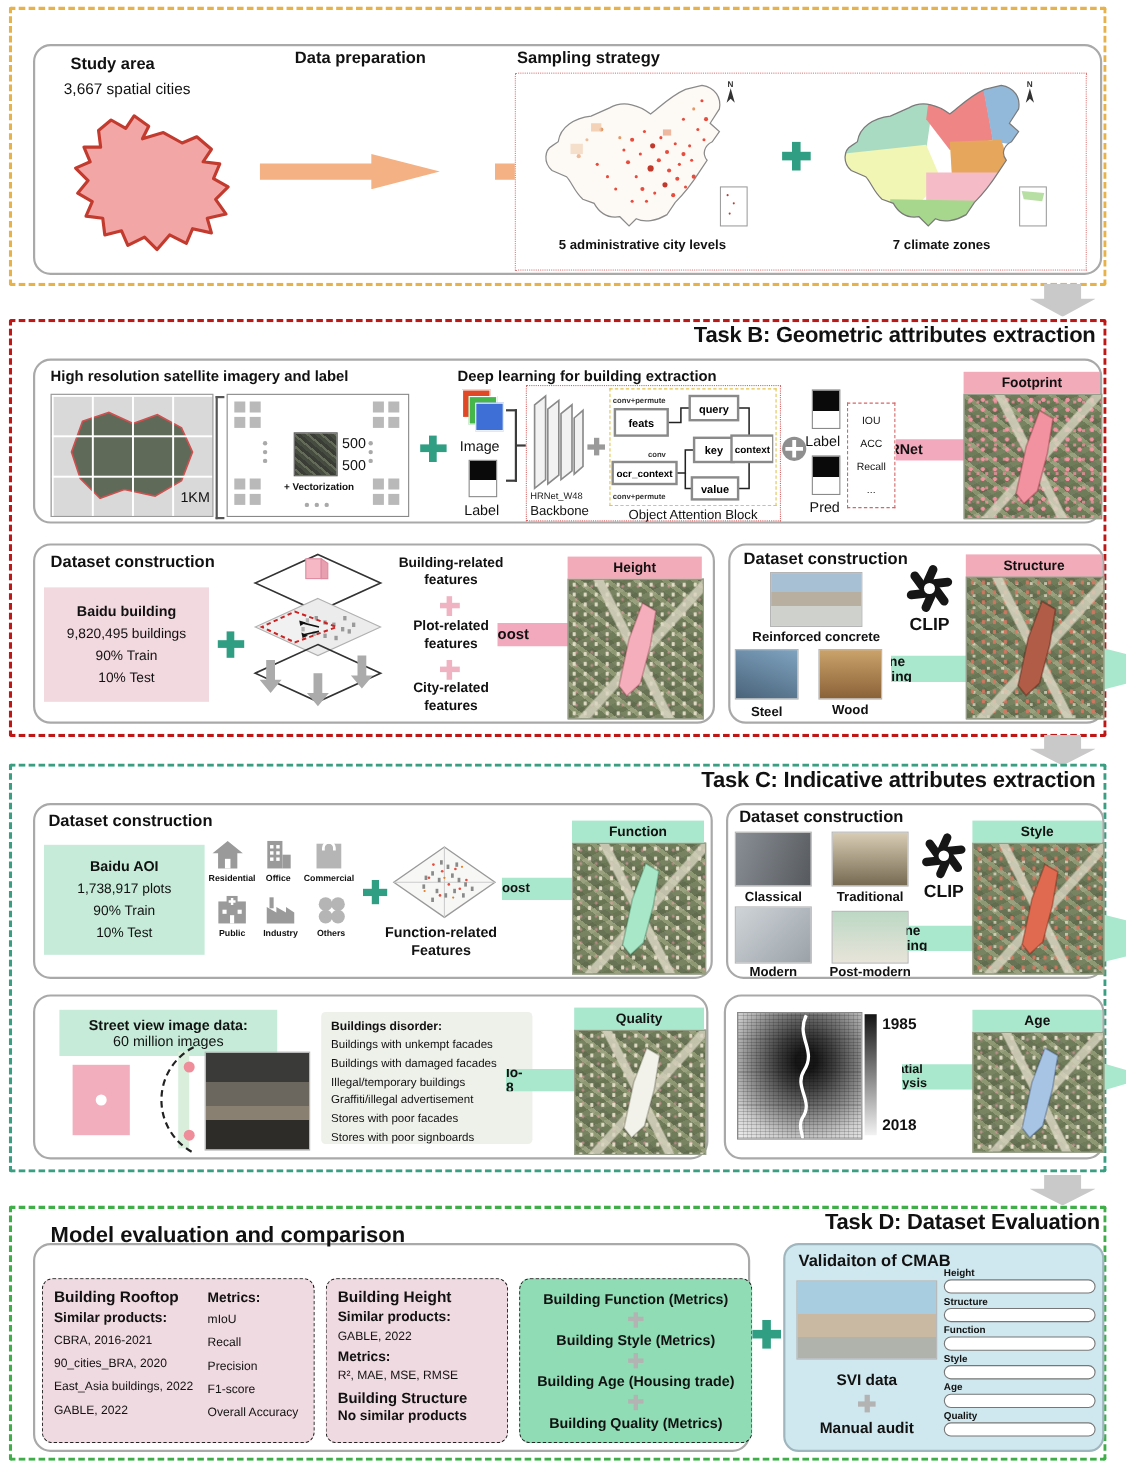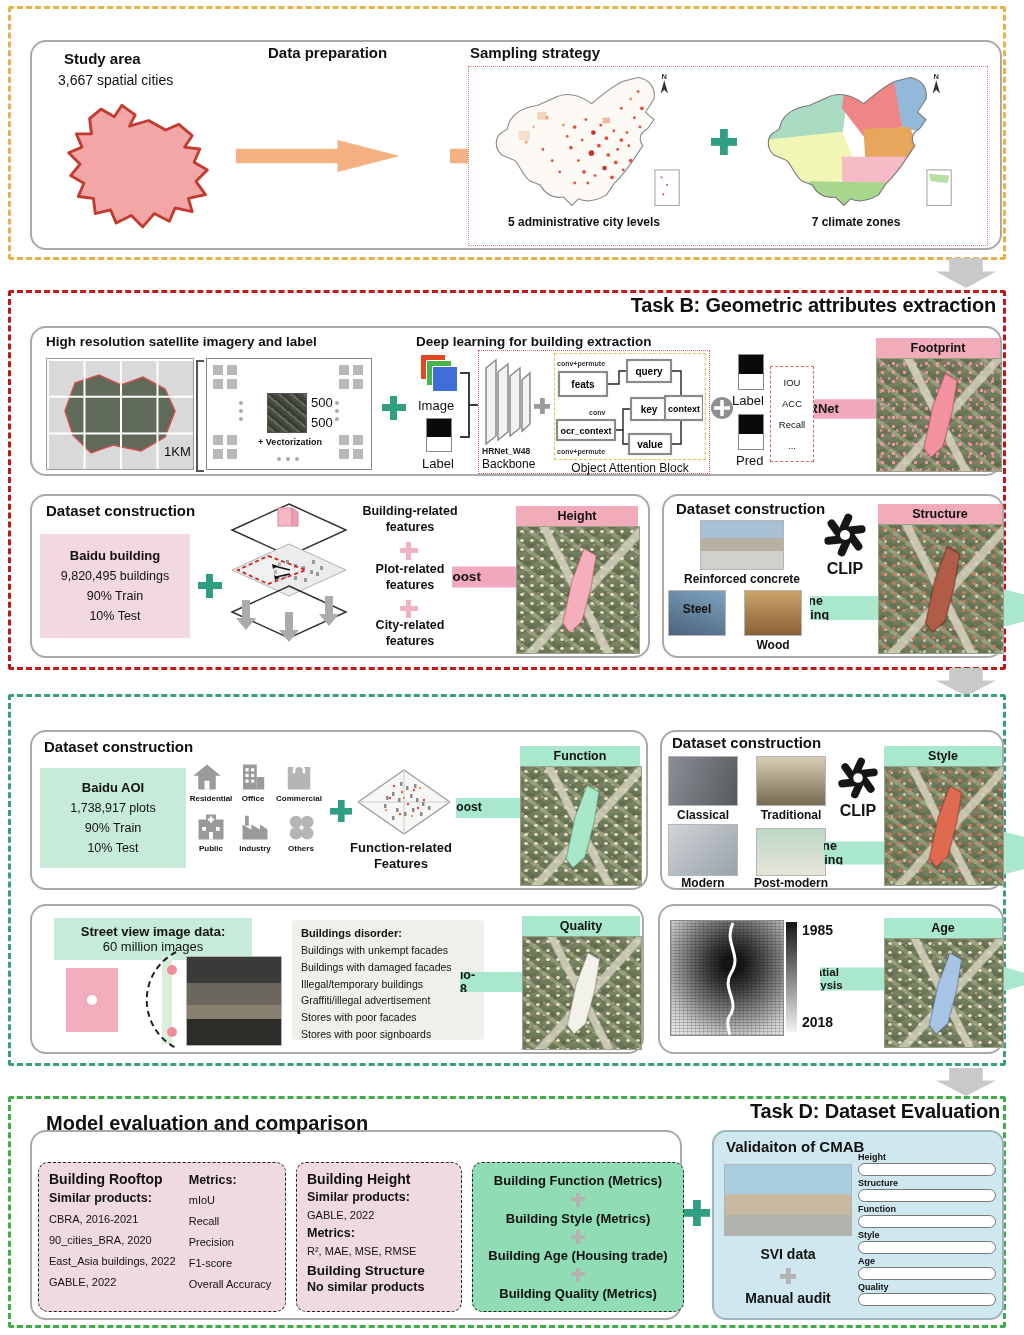--- a/index.html
+++ b/index.html
@@ -237,21 +237,21 @@
 
   <div class="a" style="left:478px;top:350px;width:232px;height:124px;border:1.5px dotted #d66666;box-sizing:border-box"></div>
   <svg class="a" style="left:484px;top:356px" width="48" height="92" viewBox="0 0 48 92">
     <g fill="#f2f2f2" stroke="#8a8a8a" stroke-width="1.5">
       <polygon points="2,12 12,4 12,80 2,88"></polygon>
       <polygon points="14,16 24,8 24,76 14,84"></polygon>
       <polygon points="26,20 36,12 36,72 26,80"></polygon>
       <polygon points="38,24 46,17 46,68 38,75"></polygon>
     </g>
   </svg>
-  <div class="a" style="left:482px;top:446px;font-size:8.5px;color:#222;font-weight:bold">HRNet_W48</div>
+  <div class="a" style="left:482px;top:446px;font-size:8.5px;color:#222;font-weight:normal">HRNet_W48</div>
   <div class="a" style="left:482px;top:457px;font-size:12px">Backbone</div>
   <span class="plus" style="left:534px;top:398px;width:16px;height:16px;--pc:#9a9a9a"></span>
 
   <div class="a" style="left:554px;top:353px;width:152px;height:107px;border:1.5px dashed #e3c44f;box-sizing:border-box">
     <svg width="148" height="102" viewBox="0 0 148 102" style="position:absolute;left:0;top:0">
       <g stroke="#222" stroke-width="1.4" fill="none">
         <path d="M52,30 L64,30 L64,17 L72,17"></path>
         <path d="M60,76 L68,76 L68,55 L76,55"></path>
         <path d="M68,76 L68,90 L74,90"></path>
         <path d="M116,17 L126,17 L126,42"></path>
@@ -355,21 +355,21 @@
     <svg viewBox="0 0 120 110">
         <use href="#blobPath" fill="#f5aebc" stroke="rgba(120,40,50,.3)" stroke-width="1.5"></use>
       </svg>
   </div>
 
   <div class="panel" style="left:662px;top:494px;width:342px;height:164px"></div>
   <div class="pt" style="left:676px;top:500px">Dataset construction</div>
   <div class="photo" style="left:700px;top:520px;width:84px;height:50px;background:linear-gradient(180deg,#a8c0d4 0 35%,#b9afa0 35% 62%,#cfd2cc 62%)"></div>
   <div class="cap" style="left:662px;top:572px;width:160px">Reinforced concrete</div>
   <div class="photo" style="left:668px;top:590px;width:58px;height:46px;background:linear-gradient(200deg,#7fa3c0,#4a637a)"></div>
-  <div class="cap" style="left:668px;top:602px;width:58px">Steel</div>
+  <div class="cap" style="left:668px;top:640px;width:58px">Steel</div>
   <div class="photo" style="left:744px;top:590px;width:58px;height:46px;background:linear-gradient(#caa26a,#8a6238)"></div>
   <div class="cap" style="left:744px;top:638px;width:58px">Wood</div>
   <svg class="a" style="left:822px;top:512px" width="46" height="46" viewBox="-23 -23 46 46">
     <g fill="#161616">
       <g>
           <rect x="-4" y="-22" width="8" height="25" rx="4" transform="rotate(24 0 -10)"></rect>
         </g>
       <g transform="rotate(60)">
           <rect x="-4" y="-22" width="8" height="25" rx="4" transform="rotate(24 0 -10)"></rect>
         </g>
@@ -394,20 +394,21 @@
   <div class="hdr pink" style="left:878px;top:504px;width:124px;height:20px">Structure</div>
   <div class="map sat d-red" style="left:878px;top:524px;width:124px;height:128px">
     <svg viewBox="0 0 120 110">
         <use href="#blobPath" fill="#b05c47" stroke="rgba(60,20,10,.35)" stroke-width="1.5"></use>
       </svg>
   </div>
 
   <div class="darr" style="left:936px;top:668px;width:60px;height:28px"></div>
 
   <div class="sec" style="left:8px;top:694px;width:998px;height:372px;border-color:var(--task-c-border,#3a9e80)"></div>
+  <div class="st" style="left:430px;top:698px;width:566px">Task C: Indicative attributes extraction</div>
 
   <div class="panel" style="left:30px;top:730px;width:618px;height:160px"></div>
   <div class="pt" style="left:44px;top:738px">Dataset construction</div>
   <div class="a" style="left:40px;top:768px;width:146px;height:100px;background:var(--mint-box,#c6ecd9);display:flex;flex-direction:column;align-items:center;justify-content:center;line-height:1.6">
     <span style="font-weight:bold;font-size:13px">Baidu AOI</span>
     <span style="font-size:12.5px">1,738,917 plots</span>
     <span style="font-size:12.5px">90% Train</span>
     <span style="font-size:12.5px">10% Test</span>
   </div>
 

